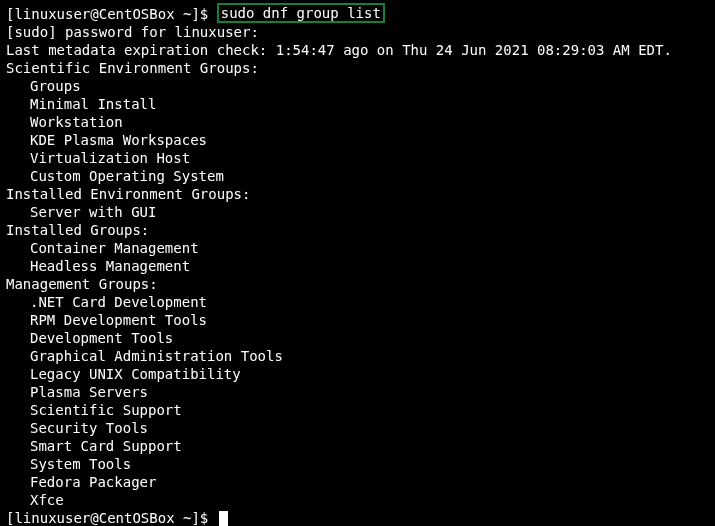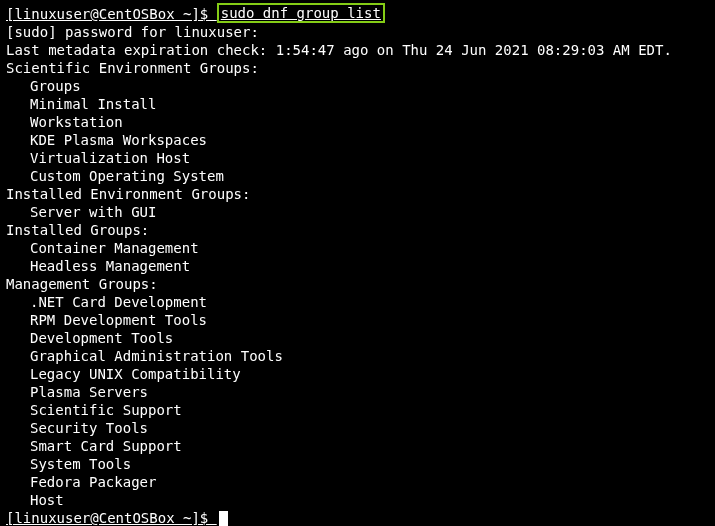--- a/index.html
+++ b/index.html
@@ -17,27 +17,26 @@
       width: 715px;
       height: 526px;
       overflow: hidden;
     }
     .line {
       white-space: pre;
     }
     .prompt-line {
       display: flex;
       align-items: flex-end;
-      text-decoration: underline;
     }
     .prompt {
       white-space: pre;
     }
     .highlighted-cmd {
-      border: 2px solid #84cc16;
+      border: 2px solid #15803d;
       padding: 0 2px;
       display: inline-block;
       line-height: 16px;
       margin-top: -1px;
     }
     .indent {
       padding-left: 24px;
     }
     .cursor {
       display: inline-block;
@@ -79,18 +78,18 @@
 <div class="line indent">RPM Development Tools</div>
 <div class="line indent">Development Tools</div>
 <div class="line indent">Graphical Administration Tools</div>
 <div class="line indent">Legacy UNIX Compatibility</div>
 <div class="line indent">Plasma Servers</div>
 <div class="line indent">Scientific Support</div>
 <div class="line indent">Security Tools</div>
 <div class="line indent">Smart Card Support</div>
 <div class="line indent">System Tools</div>
 <div class="line indent">Fedora Packager</div>
-<div class="line indent">Host</div>
+<div class="line indent">Xfce</div>
 
 <div class="prompt-line">
   <span class="prompt">[linuxuser@CentOSBox ~]$ </span>
   <span class="cursor"></span>
 </div>
 
 </body></html>

